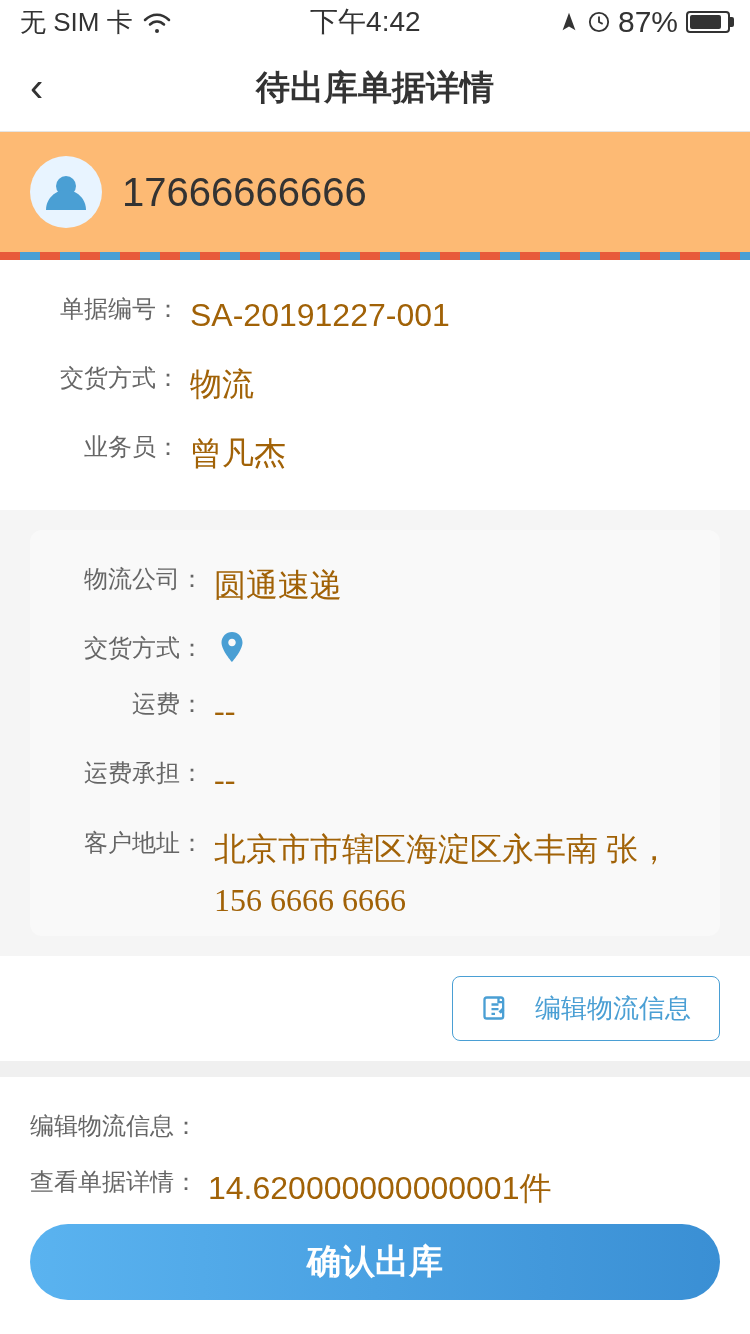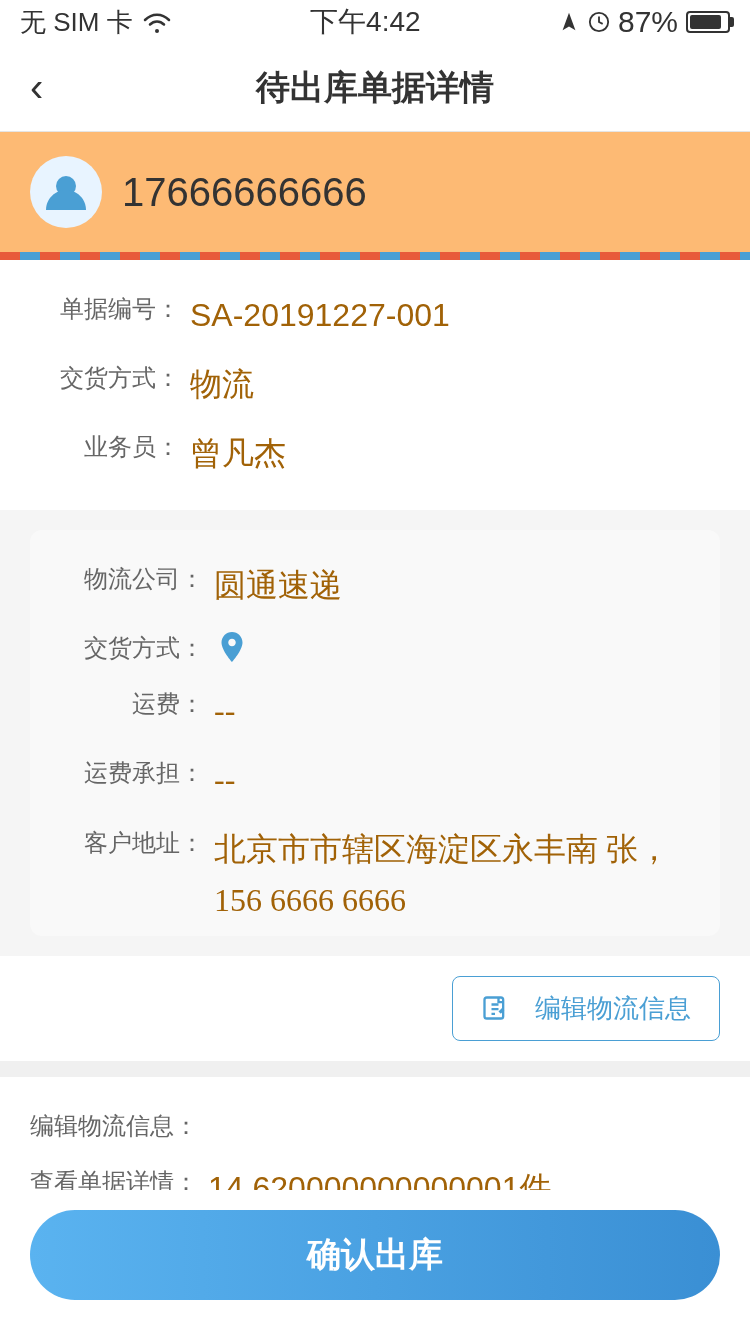--- a/index.html
+++ b/index.html
@@ -244,21 +244,21 @@
     .confirm-btn-bar {
       position: fixed;
       bottom: 0;
       left: 0;
       width: 750px;
       padding: 20px 30px 34px;
       background: #fff;
     }
     .confirm-btn {
       width: 100%;
-      height: 90px;
+      height: 76px;
       background: linear-gradient(90deg, #5ab3f0, #3a8fd4);
       border-radius: 48px;
       display: flex;
       align-items: center;
       justify-content: center;
       color: #fff;
       font-size: 34px;
       font-weight: 600;
       cursor: pointer;
       border: none;

